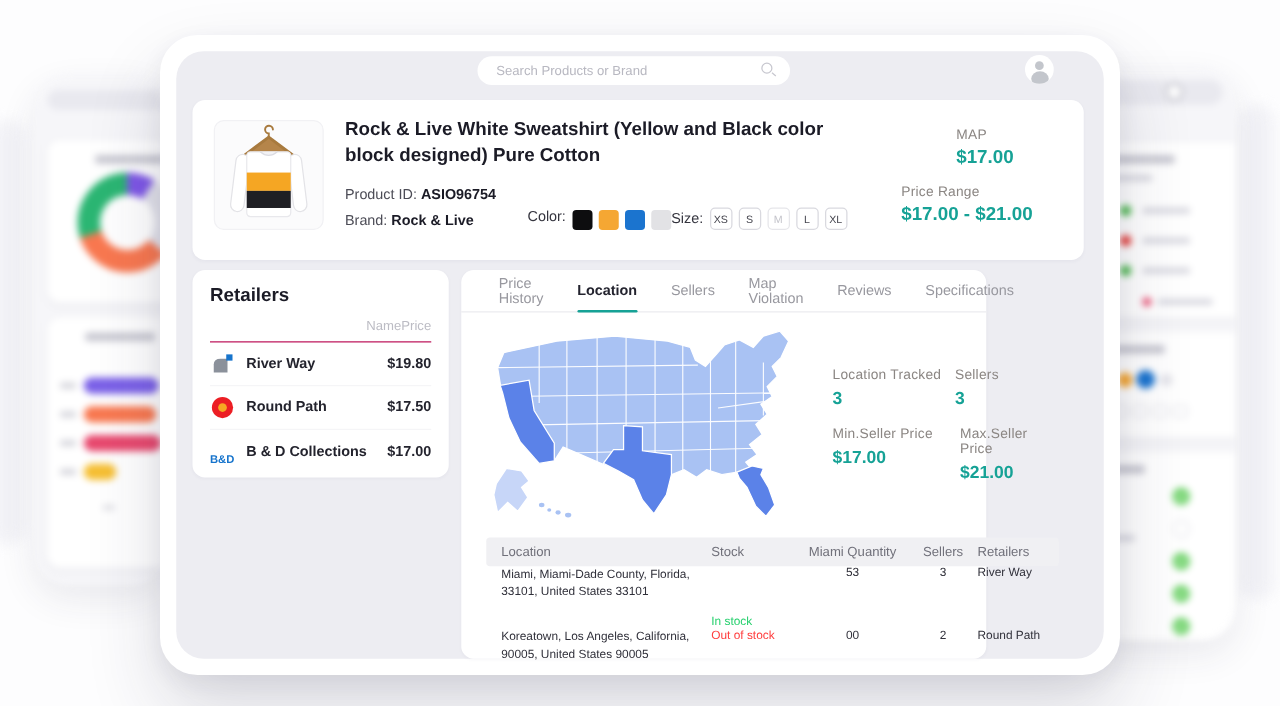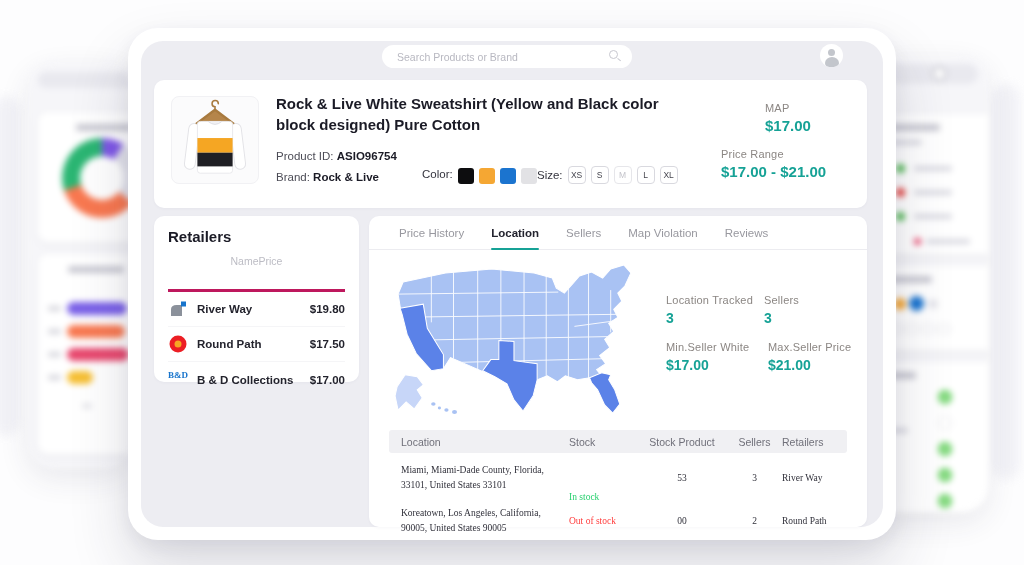--- a/index.html
+++ b/index.html
@@ -80,48 +80,48 @@
   .chip.dis { color:#c3c3ca; border-color:#e6e6ea; }
   .stat-label { font-size:11px; color:#8b8683; letter-spacing:.2px; }
   .teal { color:#16a296; }
   .price-col-1 { position:absolute; left:567px; top:22px;margin-left:44px; }
   .price-col-2 { position:absolute; left:567px; top:68px; }
   .price-val { font-size:15px; font-weight:bold; margin-top:3px; }
 
   
   .retailers-card { left:13px; top:175px; width:205px; height:166px; padding:12px 14px; }
   .r-title { font-size:15px; font-weight:bold; color:#1b1b26; }
-  .r-head { display:flex; justify-content:center; font-size:10.5px; color:#bcbcc4; margin-top:10px;
-            padding-bottom:22px; border-bottom:3px solid #be185d; }
+  .r-head { display:flex; justify-content:flex-end; font-size:10.5px; color:#bcbcc4; margin-top:10px;
+            padding-bottom:6px; border-bottom:1px solid #be185d; }
   .r-row { display:flex; align-items:center; height:35px; border-bottom:1px solid #f5f5f7; }
   .r-row:last-child { border-bottom:none; }
-  .r-logo { width:20px; height:20px; margin-right:9px; flex:0 0 auto; display:flex; align-items:flex-start;font-family:Liberation Serif, serif; }
+  .r-logo { width:20px; height:20px; margin-right:9px; flex:0 0 auto; display:flex; align-items:flex-end; }
   .r-name { font-size:11.5px; font-weight:bold; color:#23232d; }
   .r-price { margin-left:auto; font-size:11.5px; font-weight:bold; color:#23232d; }
   .bd-text { font-size:9px; font-weight:bold; color:#1774cc; }
 
   
-  .tab-card { left:228px; top:175px; width:498px; height:311px; }
+  .tab-card { left:228px; top:175px; width:420px; height:311px; }
   .tabs { display:flex; align-items:stretch; height:34px; gap:27px; padding-left:30px; border-bottom:1px solid #ececf0; }
   .tab { position:relative; display:flex; align-items:center; font-size:11.5px; color:#98989f; cursor:pointer; }
   .tab.active { color:#23232e; font-weight:bold; }
   .tab.active::after { content:""; position:absolute; left:0; right:0; bottom:-1px; height:2px; background:#16a296; border-radius:2px; }
 
   .map-wrap { position:absolute; left:18px; top:44px; width:262px; height:168px; }
 
   .stat-block { position:absolute; }
   .stat-val { font-size:14px; font-weight:bold; color:#16a296; margin-top:4px; }
   .sb1 { left:297px; top:78px; } .sb2 { left:395px; top:78px; }
   .sb3 { left:297px; top:125px; } .sb4 { left:399px; top:125px; }
 
   
   .loc-table { position:absolute; left:20px; top:214px; width:458px; font-size:9.5px; }
   .t-head { display:flex; align-items:center; height:23px; background:#f0f0f3; border-radius:3px;
             font-size:10.5px; color:#70707a; }
-  .t-row { display:flex; align-items:center; min-height:37px;font-family:Liberation Serif, serif; }
+  .t-row { display:flex; min-height:37px; }
   .c-loc { width:180px; padding-left:12px; }
   .c-stock { width:68px; }
   .c-qty { width:90px; text-align:center; }
   .c-sellers { width:55px; text-align:center; }
   .c-ret { width:65px; }
   .t-row .c-loc { font-size:9.5px; color:#30303a; line-height:1.5; padding-right:14px; }
   .t-row { color:#30303a; }
   .stock-in { color:#27d06e; }
   .stock-out { color:#ff3d3d; }
 </style>
@@ -292,20 +292,21 @@
       </div>
     </div>
 
     <div class="card tab-card">
       <div class="tabs">
         <span class="tab">Price History</span>
         <span class="tab active">Location</span>
         <span class="tab">Sellers</span>
         <span class="tab">Map Violation</span>
         <span class="tab">Reviews</span>
+        <span class="tab">Specifications</span>
       </div>
 
       <div class="map-wrap">
         <svg width="262" height="168" viewBox="0 0 260 163">
           <defs>
             <clipPath id="usclip">
               <path d="M16,20 L58,11 L104,7 L146,11 L164,16 L168,26 L176,31 L185,21 L191,14 L203,10 L214,16 L222,7 L235,3 L242,11 L236,24 L229,31 L233,39 L225,47 L229,55 L220,61 L225,69 L216,77 L221,85 L211,93 L217,101 L208,107 L213,113 L223,125 L230,141 L224,150 L216,142 L209,127 L201,115 L189,117 L177,113 L169,119 L159,113 L149,117 L145,133 L135,148 L126,137 L119,121 L107,114 L93,108 L77,101 L63,95 L56,106 L44,108 L29,91 L20,72 L14,50 L11,32 Z"></path>
             </clipPath>
           </defs>
 
@@ -342,33 +343,33 @@
 
       <div class="stat-block sb1">
         <div class="stat-label">Location Tracked</div>
         <div class="stat-val">3</div>
       </div>
       <div class="stat-block sb2">
         <div class="stat-label">Sellers</div>
         <div class="stat-val">3</div>
       </div>
       <div class="stat-block sb3">
-        <div class="stat-label">Min.Seller White</div>
+        <div class="stat-label">Min.Seller Price</div>
         <div class="stat-val">$17.00</div>
       </div>
       <div class="stat-block sb4">
         <div class="stat-label">Max.Seller Price</div>
         <div class="stat-val">$21.00</div>
       </div>
 
       <div class="loc-table">
         <div class="t-head">
           <span class="c-loc">Location</span>
           <span class="c-stock">Stock</span>
-          <span class="c-qty">Stock Product</span>
+          <span class="c-qty">Miami Quantity</span>
           <span class="c-sellers">Sellers</span>
           <span class="c-ret">Retailers</span>
         </div>
         <div class="t-row">
           <span class="c-loc">Miami, Miami-Dade County, Florida, 33101, United States 33101</span>
           <span class="c-stock stock-in" style="color: rgb(39, 208, 110); margin-top: 39px;">In stock</span>
           <span class="c-qty">53</span>
           <span class="c-sellers">3</span>
           <span class="c-ret">River Way</span>
         </div>

